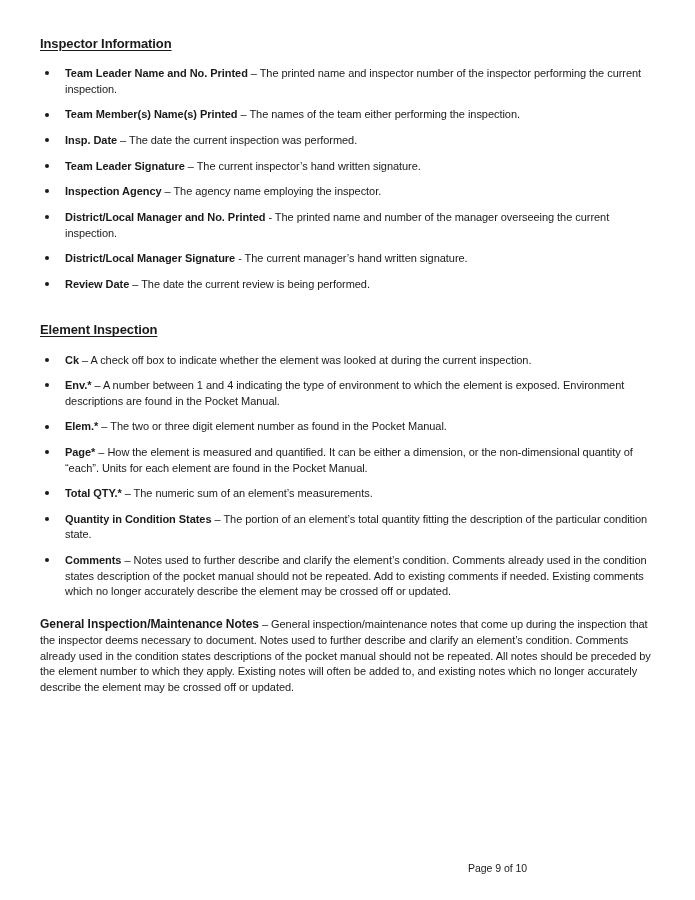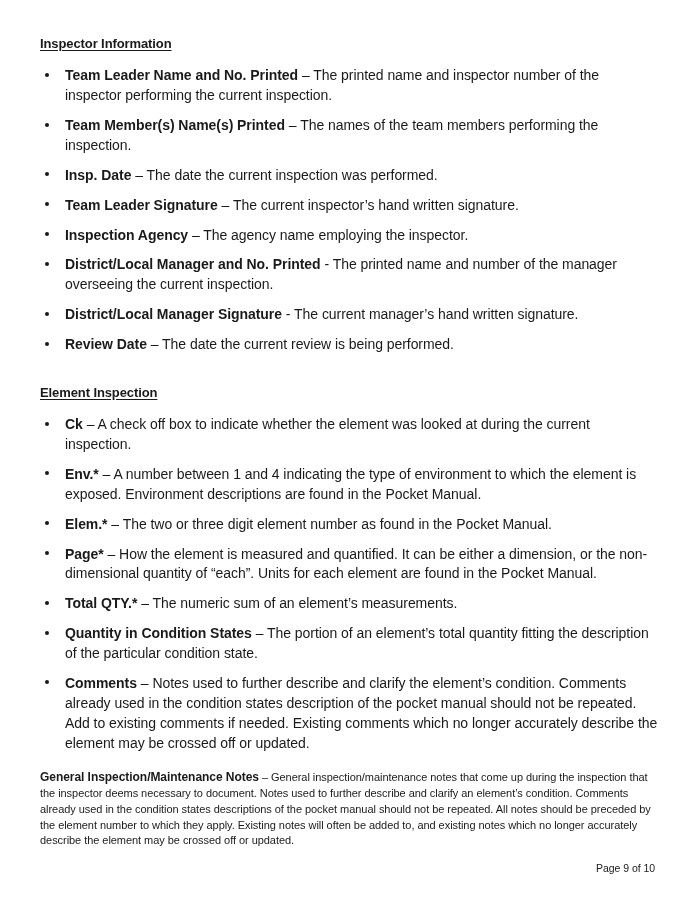--- a/index.html
+++ b/index.html
@@ -45,21 +45,21 @@
   
   ul.bullets {
     list-style: none;
     margin: 0;
     padding: 0;
   }
   ul.bullets > li {
     position: relative;
     padding-left: 25px;
     margin: 0 0 10px 0;
-    font-size: 14px;
+    font-size: 11px;
     line-height: 1.42;
     letter-spacing: -0.05px;
     text-align: left;
   }
   ul.bullets > li:last-child {
     margin-bottom: 0;
   }
   ul.bullets > li .bullet-dot {
     position: absolute;
     left: 5px;
@@ -87,21 +87,21 @@
     font-size: 12px;
   }
   .notes-block {
     margin-top: 16px;
   }
   
   .footer {
     position: absolute;
     left: 0;
     top: 862px;
-    width: 655px;
+    width: 527px;
     text-align: right;
     font-size: 10.5px;
     color: #1a1a1a;
     letter-spacing: -0.05px;
   }
 </style>
 </head>
 <body>
 
 <div class="page">
@@ -109,21 +109,21 @@
 
     <div class="section-block">
       <div class="section-heading">Inspector Information</div>
       <ul class="bullets">
         <li>
           <span class="bullet-dot"></span>
           <span class="term">Team Leader Name and No. Printed</span><span> – </span><span>The printed name and inspector number of the inspector performing the current inspection.</span>
         </li>
         <li>
           <span class="bullet-dot"></span>
-          <span class="term">Team Member(s) Name(s) Printed</span><span> – </span><span>The names of the team members performing the inspection.</span>
+          <span class="term">Team Member(s) Name(s) Printed</span><span> – </span><span>The names of the team either performing the inspection.</span>
         </li>
         <li>
           <span class="bullet-dot"></span>
           <span class="term">Insp. Date</span><span> – </span><span>The date the current inspection was performed.</span>
         </li>
         <li>
           <span class="bullet-dot"></span>
           <span class="term">Team Leader Signature</span><span> – </span><span>The current inspector’s hand written signature.</span>
         </li>
         <li>

